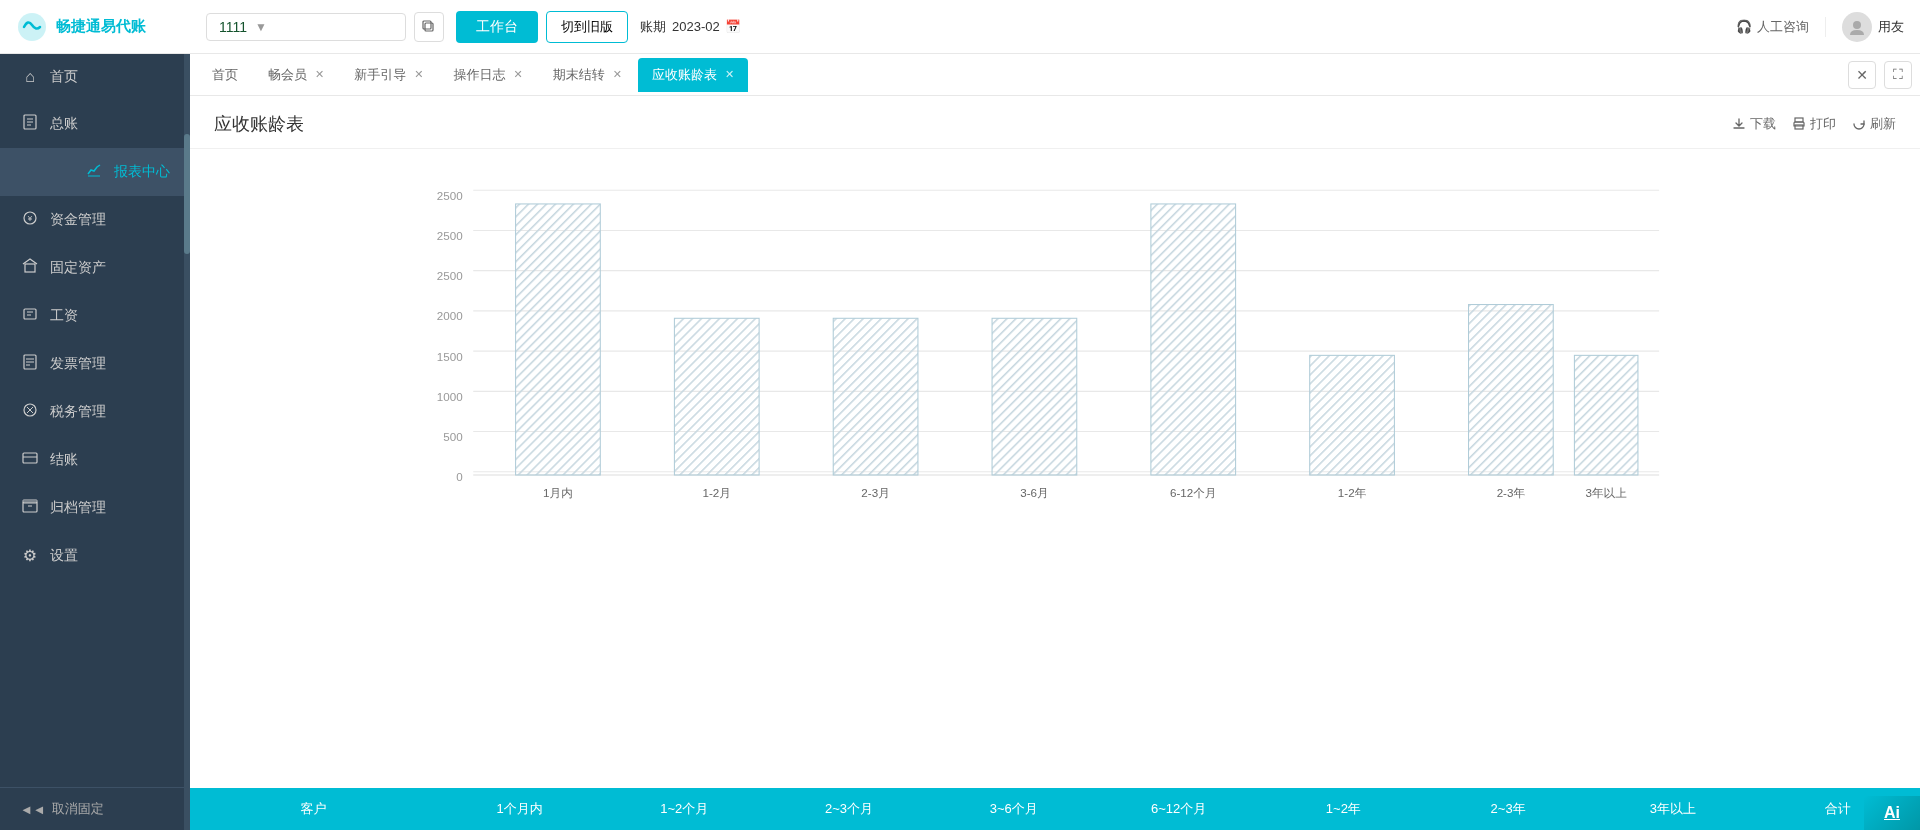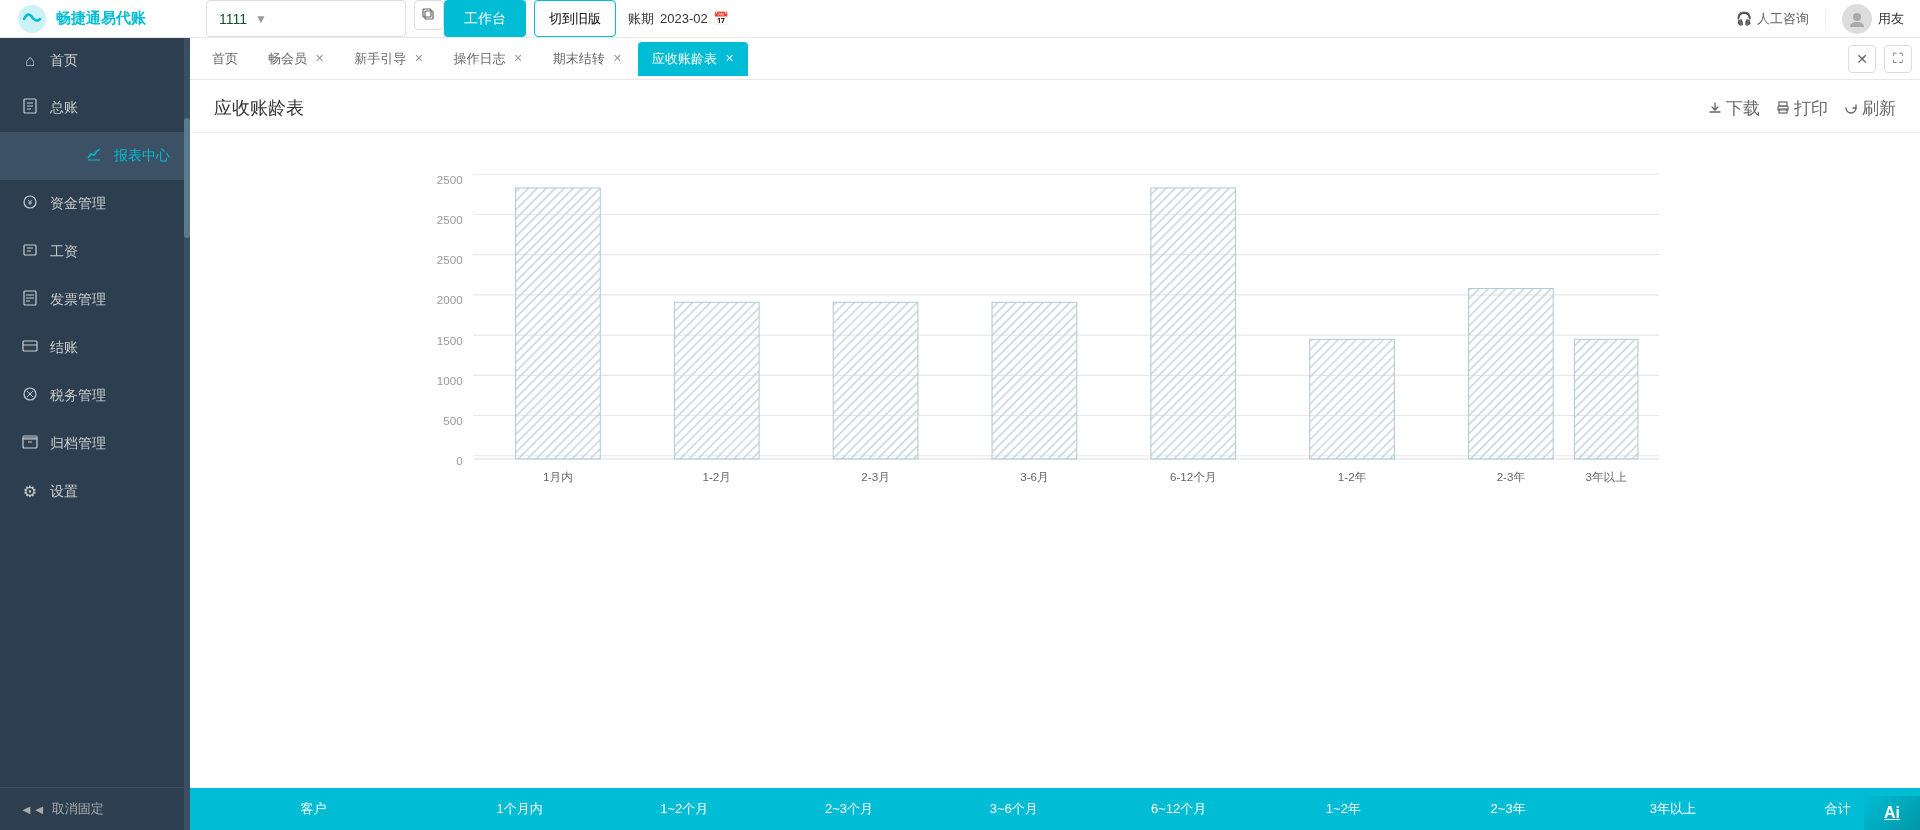--- a/index.html
+++ b/index.html
@@ -1,22 +1,23 @@
 <!DOCTYPE html>
 <html><head>
   <meta charset="utf-8">
   <style>
     * { margin: 0; padding: 0; box-sizing: border-box; }
     body { font-family: 'Microsoft YaHei', Arial, sans-serif; font-size: 13px; background: #f0f2f5; display: flex; flex-direction: column; height: 830px; overflow: hidden; }
 
     
     .top-header {
-      height: 38px;
+      height: 54px;
       background: #fff;
       display: flex;
+      align-items: center;
       padding: 0 16px;
       border-bottom: 1px solid #e8e8e8;
       z-index: 10;
       flex-shrink: 0;
     }
     .logo-area {
       width: 190px;
       display: flex;
       align-items: center;
       gap: 8px;
@@ -49,20 +50,21 @@
       border: 1px solid #ddd;
       border-radius: 4px;
       background: #fff;
       display: flex;
       align-items: center;
       justify-content: center;
       cursor: pointer;
       color: #666;
     }
     .workbench-btn {
+      margin-left: 12px;
       background: #00bcd4;
       color: #fff;
       border: none;
       border-radius: 4px;
       padding: 7px 20px;
       cursor: pointer;
       font-size: 14px;
     }
     .switch-btn {
       margin-left: 8px;
@@ -260,21 +262,21 @@
       display: flex;
       align-items: center;
       gap: 16px;
     }
     .action-btn {
       display: flex;
       align-items: center;
       gap: 4px;
       color: #666;
       cursor: pointer;
-      font-size: 17px;
+      font-size: 13px;
     }
 
     
     .chart-area {
       flex: 1;
       padding: 20px 40px 10px 20px;
       position: relative;
       min-height: 400px;
     }
 
@@ -404,20 +406,29 @@
         <svg width="16" height="16" viewBox="0 0 16 16" fill="none">
           <circle cx="8" cy="8" r="6" stroke="#ccc" stroke-width="1.2"></circle>
           <text x="8" y="11" text-anchor="middle" fill="#ccc" font-size="8">¥</text>
         </svg>
       </span>
       <span>资金管理</span>
     </div>
     <div class="sidebar-item">
       <span class="si-icon">
         <svg width="16" height="16" viewBox="0 0 16 16" fill="none">
+          <rect x="3" y="6" width="10" height="8" stroke="#ccc" stroke-width="1.2"></rect>
+          <polyline points="1,6 8,1 15,6" stroke="#ccc" stroke-width="1.2" fill="none"></polyline>
+        </svg>
+      </span>
+      <span>固定资产</span>
+    </div>
+    <div class="sidebar-item">
+      <span class="si-icon">
+        <svg width="16" height="16" viewBox="0 0 16 16" fill="none">
           <rect x="2" y="3" width="12" height="10" rx="1" stroke="#ccc" stroke-width="1.2"></rect>
           <line x1="5" y1="6" x2="11" y2="6" stroke="#ccc" stroke-width="1"></line>
           <line x1="5" y1="9" x2="9" y2="9" stroke="#ccc" stroke-width="1"></line>
         </svg>
       </span>
       <span>工资</span>
     </div>
     <div class="sidebar-item">
       <span class="si-icon">
         <svg width="16" height="16" viewBox="0 0 16 16" fill="none">
@@ -425,35 +436,35 @@
           <line x1="4" y1="5" x2="12" y2="5" stroke="#ccc" stroke-width="1"></line>
           <line x1="4" y1="8" x2="12" y2="8" stroke="#ccc" stroke-width="1"></line>
           <line x1="4" y1="11" x2="8" y2="11" stroke="#ccc" stroke-width="1"></line>
         </svg>
       </span>
       <span>发票管理</span>
     </div>
     <div class="sidebar-item">
       <span class="si-icon">
         <svg width="16" height="16" viewBox="0 0 16 16" fill="none">
-          <rect x="1" y="3" width="14" height="10" rx="1" stroke="#ccc" stroke-width="1.2"></rect>
-          <line x1="1" y1="7" x2="15" y2="7" stroke="#ccc" stroke-width="1"></line>
-        </svg>
-      </span>
-      <span>结账</span>
-    </div>
-    <div class="sidebar-item">
-      <span class="si-icon">
-        <svg width="16" height="16" viewBox="0 0 16 16" fill="none">
           <circle cx="8" cy="8" r="6" stroke="#ccc" stroke-width="1.2"></circle>
           <line x1="5" y1="5" x2="11" y2="11" stroke="#ccc" stroke-width="1"></line>
           <line x1="11" y1="5" x2="5" y2="11" stroke="#ccc" stroke-width="1"></line>
         </svg>
       </span>
       <span>税务管理</span>
+    </div>
+    <div class="sidebar-item">
+      <span class="si-icon">
+        <svg width="16" height="16" viewBox="0 0 16 16" fill="none">
+          <rect x="1" y="3" width="14" height="10" rx="1" stroke="#ccc" stroke-width="1.2"></rect>
+          <line x1="1" y1="7" x2="15" y2="7" stroke="#ccc" stroke-width="1"></line>
+        </svg>
+      </span>
+      <span>结账</span>
     </div>
     <div class="sidebar-item">
       <span class="si-icon">
         <svg width="16" height="16" viewBox="0 0 16 16" fill="none">
           <rect x="1" y="4" width="14" height="10" rx="1" stroke="#ccc" stroke-width="1.2"></rect>
           <rect x="1" y="2" width="14" height="3" rx="0.5" stroke="#ccc" stroke-width="1"></rect>
           <line x1="6" y1="8" x2="10" y2="8" stroke="#ccc" stroke-width="1"></line>
         </svg>
       </span>
       <span>归档管理</span>

